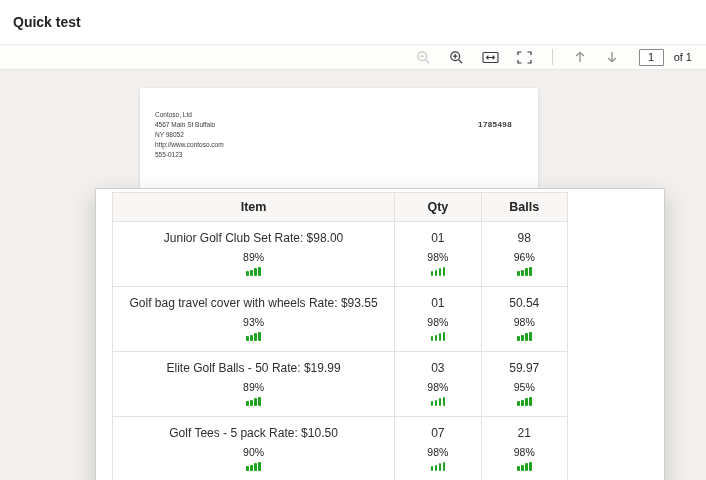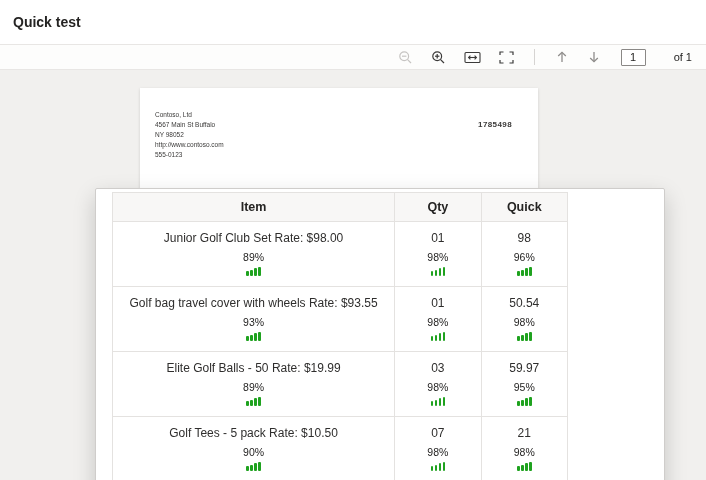--- a/index.html
+++ b/index.html
@@ -15,21 +15,21 @@
              background: #fdfdfc; display: flex; align-items: center; justify-content: flex-end;
              gap: 4px; padding: 0 14px; }
   .tb-btn { background: none; border: none; padding: 2px 7px; display: flex; align-items: center;
             color: #3b3a39; cursor: pointer; }
   .tb-btn.disabled { color: #c6c4c2; }
   .tb-btn.arrow { color: #8f8d8b; }
   .tb-divider { width: 1px; height: 16px; background: #d6d4d2; margin: 0 9px; }
   .page-input { width: 25px; height: 17px; border: 1px solid #8a8886; border-radius: 1px;
                 font-size: 11px; text-align: center; margin-left: 9px; color: #252423;
                 font-family: "Liberation Sans", sans-serif; padding: 0; }
-  .page-total { font-size: 11px; color: #252423; margin-left: 24px; }
+  .page-total { font-size: 11px; color: #252423; margin-left: 6px; }
 
   
   .viewer { position: relative; height: 410px; background: #f1f0ee; overflow: hidden; }
   .doc-page { position: absolute; left: 140px; top: 18px; width: 398px; height: 420px;
               background: #fff; box-shadow: 0 1px 3px rgba(0,0,0,0.14); }
   .company { position: absolute; left: 15px; top: 22px; font-size: 6.5px; line-height: 1.55;
              color: #3b3a39; }
   .invoice-block { position: absolute; right: 26px; top: 20px; text-align: right; }
   .invoice-title { font-size: 17px; font-weight: 800; color: #161514; letter-spacing: 0.3px; }
   .invoice-number { font-size: 8px; font-weight: 600; color: #3b3a39; margin-top: 12px;
@@ -138,21 +138,21 @@
     <table class="extract">
       <colgroup>
           <col style="width:62%">
           <col style="width:19%">
           <col style="width:19%">
         </colgroup>
       <thead>
         <tr>
           <th>Item</th>
           <th>Qty</th>
-          <th>Quick</th>
+          <th>Balls</th>
         </tr>
       </thead>
       <tbody>
         <tr>
           <td>
             <div class="cell-value">Junior Golf Club Set Rate: $98.00</div>
             <div class="cell-conf">
                 <span>89%</span>
                 <span class="bars">
                   <span></span>

